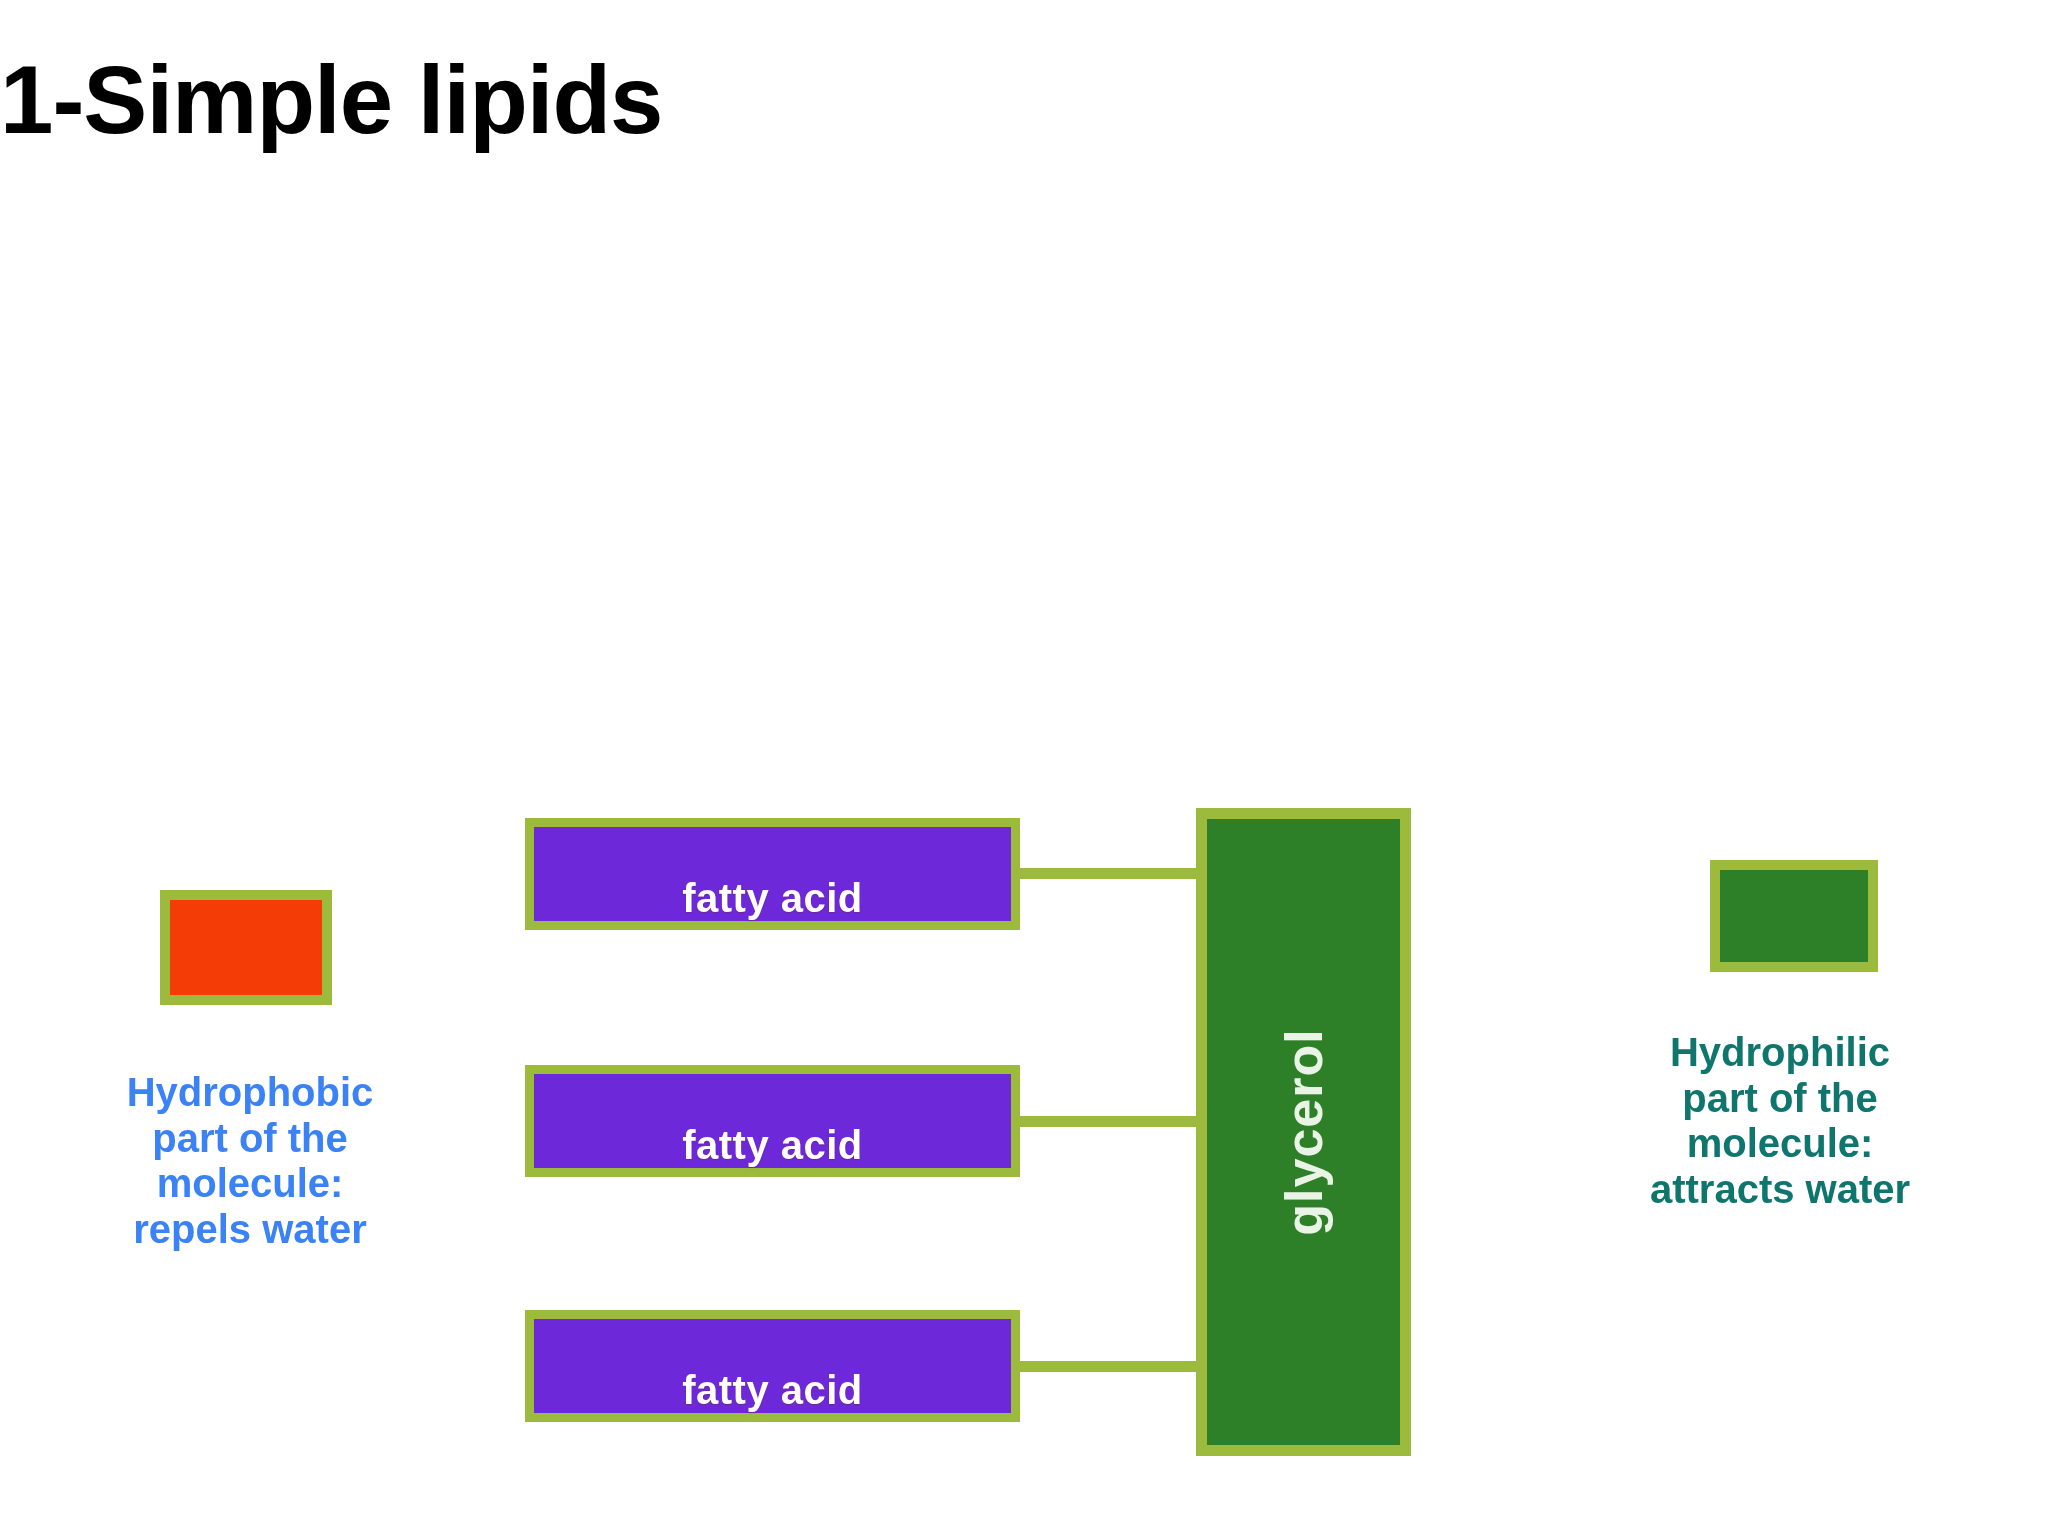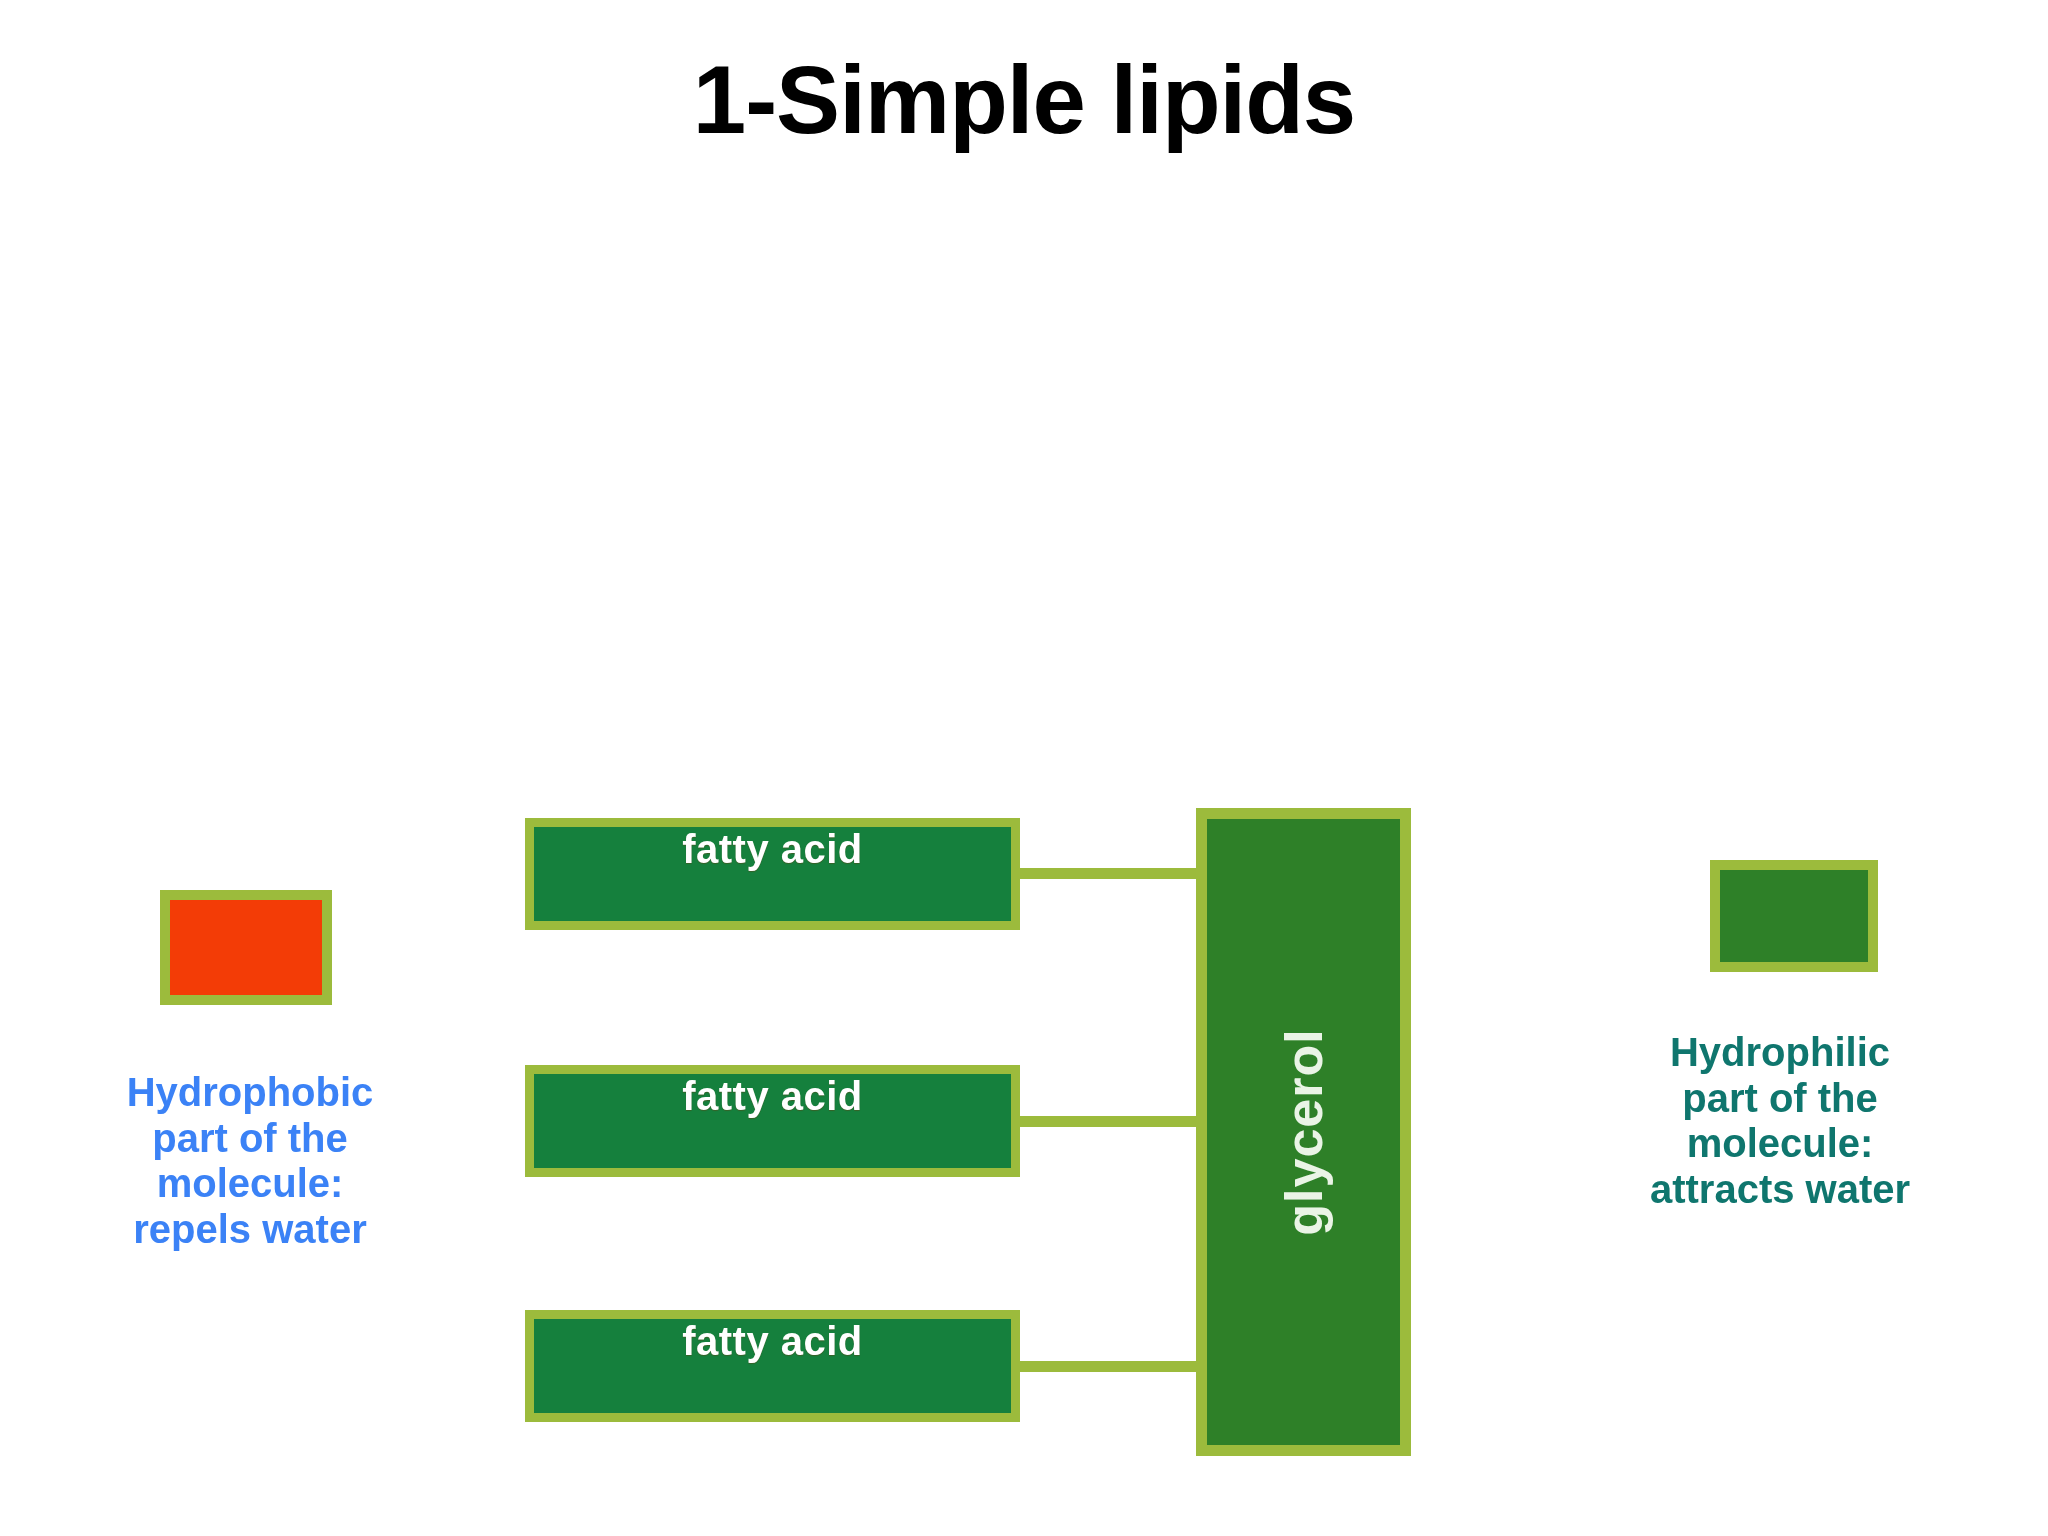--- a/index.html
+++ b/index.html
@@ -9,21 +9,20 @@
     font-family:"Liberation Sans", sans-serif;
     overflow:hidden;
     position:relative;
   }
   .slide{position:absolute;inset:0;}
 
   
   .title{
     position:absolute;
     left:0; top:48px; width:2048px;
-    text-align:center;
     font-weight:bold;
     font-size:96px;
     line-height:1.08;
     color:#000000;
     letter-spacing:-1px;
   }
   .para{
     position:absolute;
     left:18px;
     width:1920px;
@@ -48,23 +47,23 @@
   }
   .swatch-green{
     left:1710px; top:80px; width:168px; height:112px;
     background:#2E8028;
   }
 
   .fa-box{
     position:absolute;
     box-sizing:border-box;
     left:525px; width:495px; height:112px;
-    background:#15803d;
+    background:#6d28d9;
     border:9px solid #9CBB3C;
-    display:flex;align-items:flex-start;justify-content:center;
+    display:flex;align-items:flex-end;justify-content:center;
   }
   .fa-box span{
     color:#FFFFFF;
     font-weight:bold;
     font-size:40px;
     letter-spacing:0.5px;
     text-shadow:0 1px 1px rgba(120,40,0,.35);
   }
   .fa1{top:38px;}
   .fa2{top:285px;}

